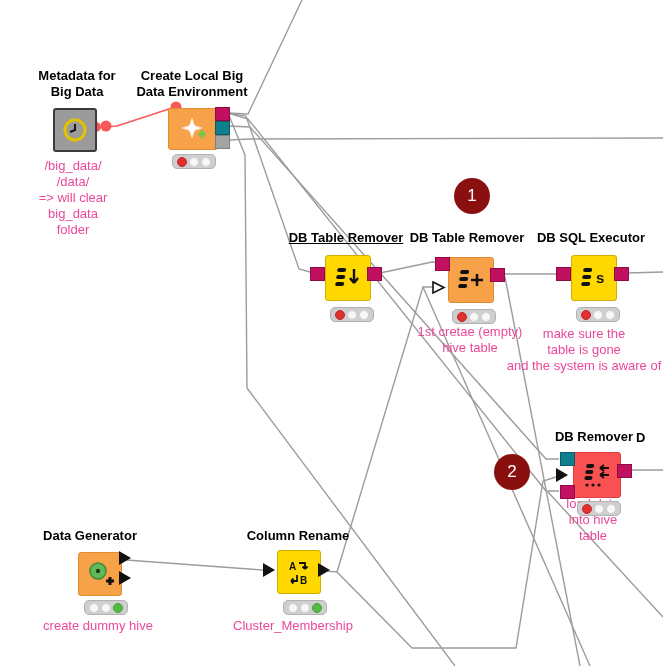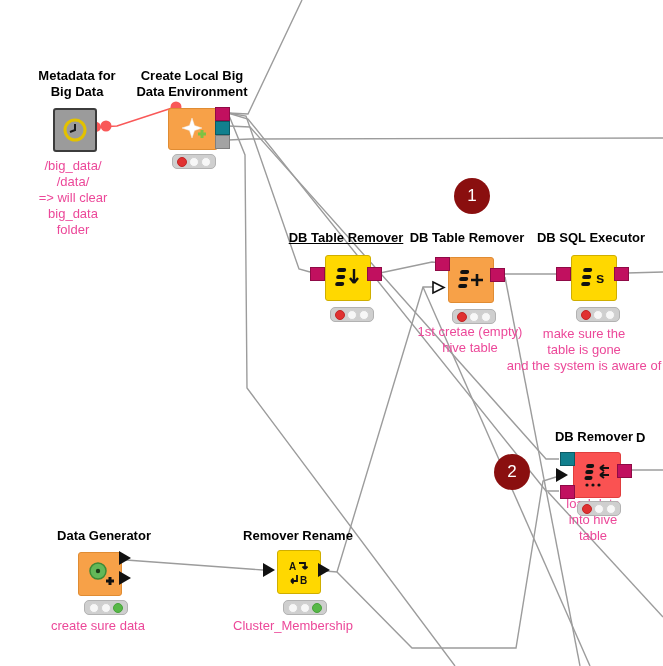--- a/index.html
+++ b/index.html
@@ -220,38 +220,38 @@
   <span class="bulb red"></span>
   <span class="bulb"></span>
   <span class="bulb"></span>
 </div>
 <div class="annotation" style="left:543px;top:496px;width:100px;">load data
 into hive
 table</div>
 
 <div class="node-label" style="left:636px;top:430px;width:40px;text-align:left;">D</div>
 
-<div class="node-label" style="left:24px;top:528px;width:160px;">Data Generator</div>
+<div class="node-label" style="left:10px;top:528px;width:160px;">Data Generator</div>
 <div class="node node-orange" style="left:78px;top:552px;width:42px;height:42px;">
   <svg class="icon" width="30" height="30" viewBox="0 0 30 30">
     <circle cx="13" cy="12" r="8" fill="#63b858" stroke="#3c8a36" stroke-width="1.5"></circle>
     <circle cx="13" cy="12" r="2.2" fill="#1c3d18"></circle>
     <path d="M21 22 h8 M25 18 v8" stroke="#111" stroke-width="3"></path>
   </svg>
 </div>
 <div class="port tri-solid" style="left:119px;top:551px;"></div>
 <div class="port tri-solid" style="left:119px;top:571px;"></div>
 <div class="traffic" style="left:84px;top:600px;">
   <span class="bulb"></span>
   <span class="bulb"></span>
   <span class="bulb green"></span>
 </div>
-<div class="annotation" style="left:18px;top:618px;width:160px;">create sure data</div>
-
-<div class="node-label" style="left:218px;top:528px;width:160px;">Remover Rename</div>
+<div class="annotation" style="left:18px;top:618px;width:160px;">create dummy hive</div>
+
+<div class="node-label" style="left:218px;top:528px;width:160px;">Column Rename</div>
 <div class="node node-yellow" style="left:277px;top:550px;width:42px;height:42px;">
   <svg class="icon" width="28" height="28" viewBox="0 0 28 28">
     <text x="4" y="12" font-size="10" font-weight="bold" fill="#111" font-family="Liberation Sans, sans-serif">A</text>
     <path d="M14 5 h6 v6 M20 11 l-2.5 -2.5 M20 11 l2.5 -2.5" stroke="#111" stroke-width="1.8" fill="none"></path>
     <path d="M12 17 v6 h-6 M6 23 l2.5 -2.5 M6 23 l2.5 2.5" stroke="#111" stroke-width="1.8" fill="none"></path>
     <text x="15" y="26" font-size="10" font-weight="bold" fill="#111" font-family="Liberation Sans, sans-serif">B</text>
   </svg>
 </div>
 <div class="port tri-solid" style="left:263px;top:563px;"></div>
 <div class="port tri-solid" style="left:318px;top:563px;"></div>

